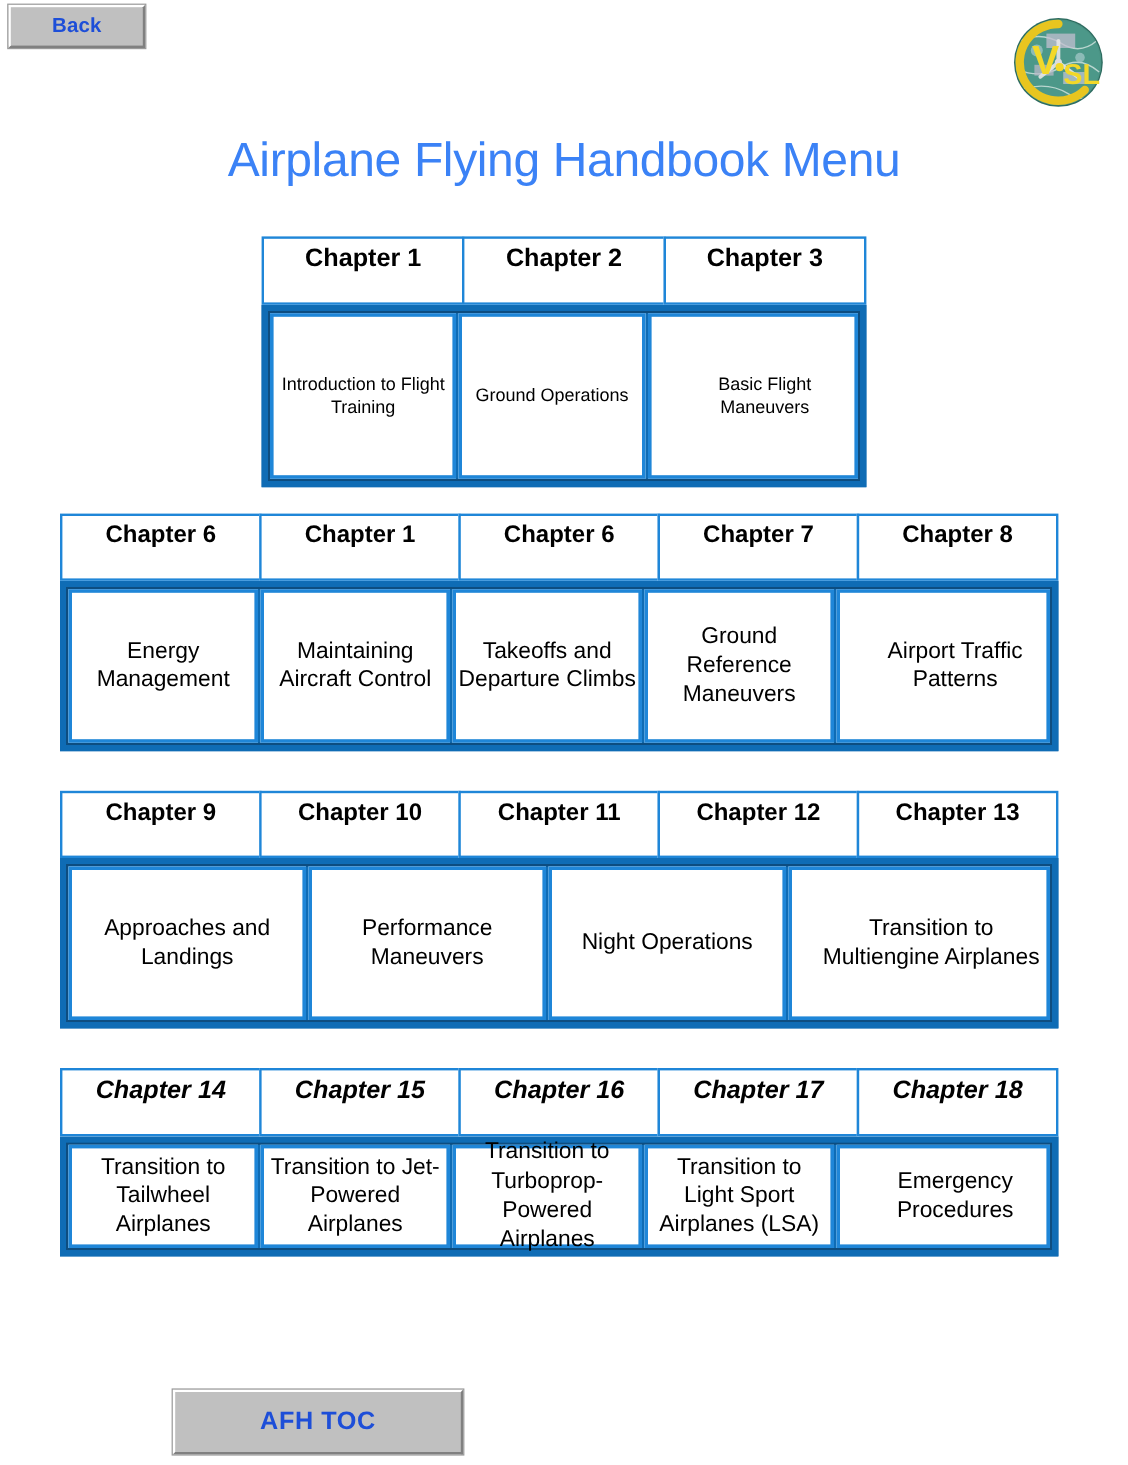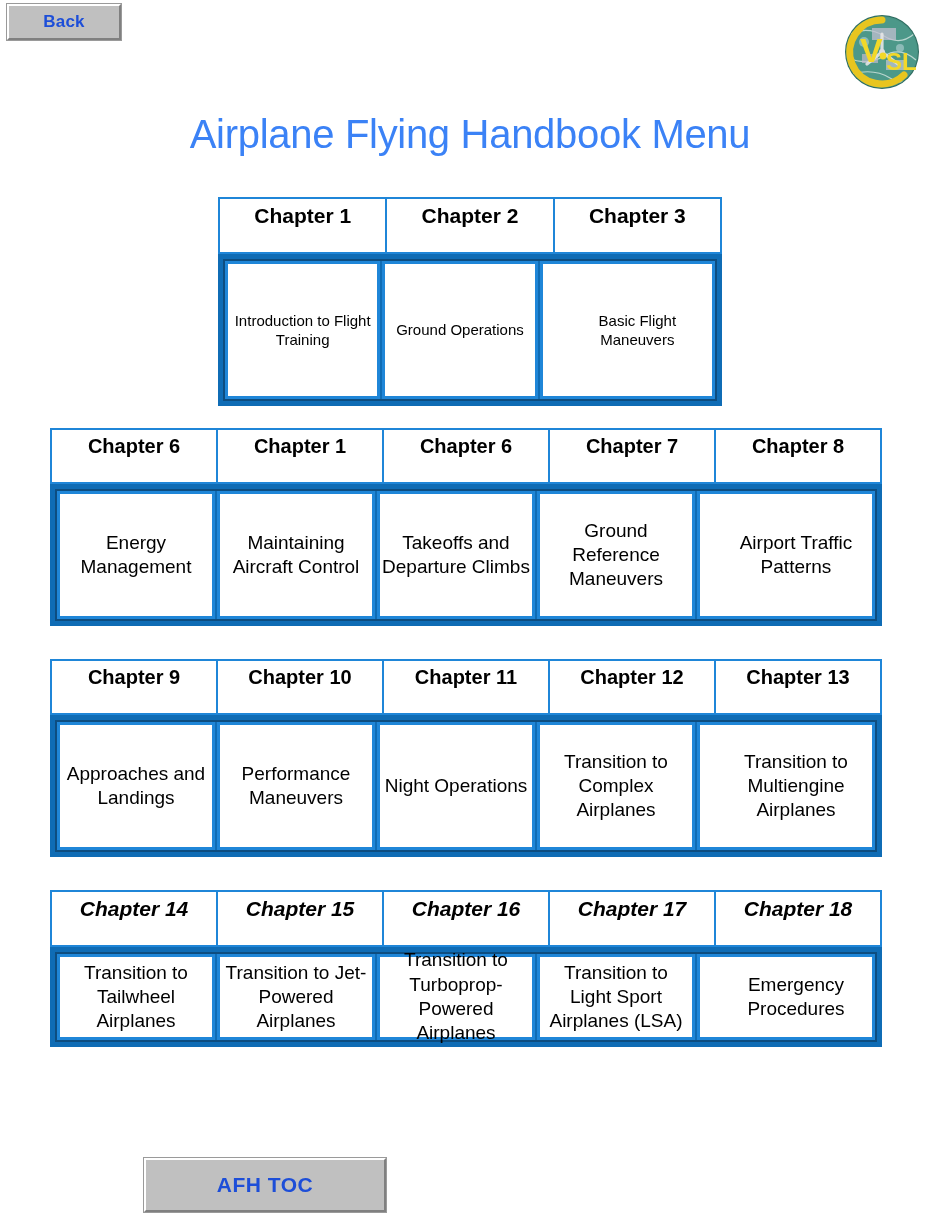--- a/index.html
+++ b/index.html
@@ -220,21 +220,20 @@
     <div class="header-cell">Chapter 9</div>
     <div class="header-cell">Chapter 10</div>
     <div class="header-cell">Chapter 11</div>
     <div class="header-cell">Chapter 12</div>
     <div class="header-cell">Chapter 13</div>
   </div>
   <div class="body-strip">
     <div class="body-cell">Approaches and Landings</div>
     <div class="body-cell">Performance Maneuvers</div>
     <div class="body-cell">Night Operations</div>
-    <div class="body-cell">Transition to Complex Airplanes</div>
     <div class="body-cell">Transition to Multiengine Airplanes</div>
   </div>
 </div>
 
 <div class="chapter-block" id="row-4">
   <div class="header-strip">
     <div class="header-cell">Chapter 14</div>
     <div class="header-cell">Chapter 15</div>
     <div class="header-cell">Chapter 16</div>
     <div class="header-cell">Chapter 17</div>

